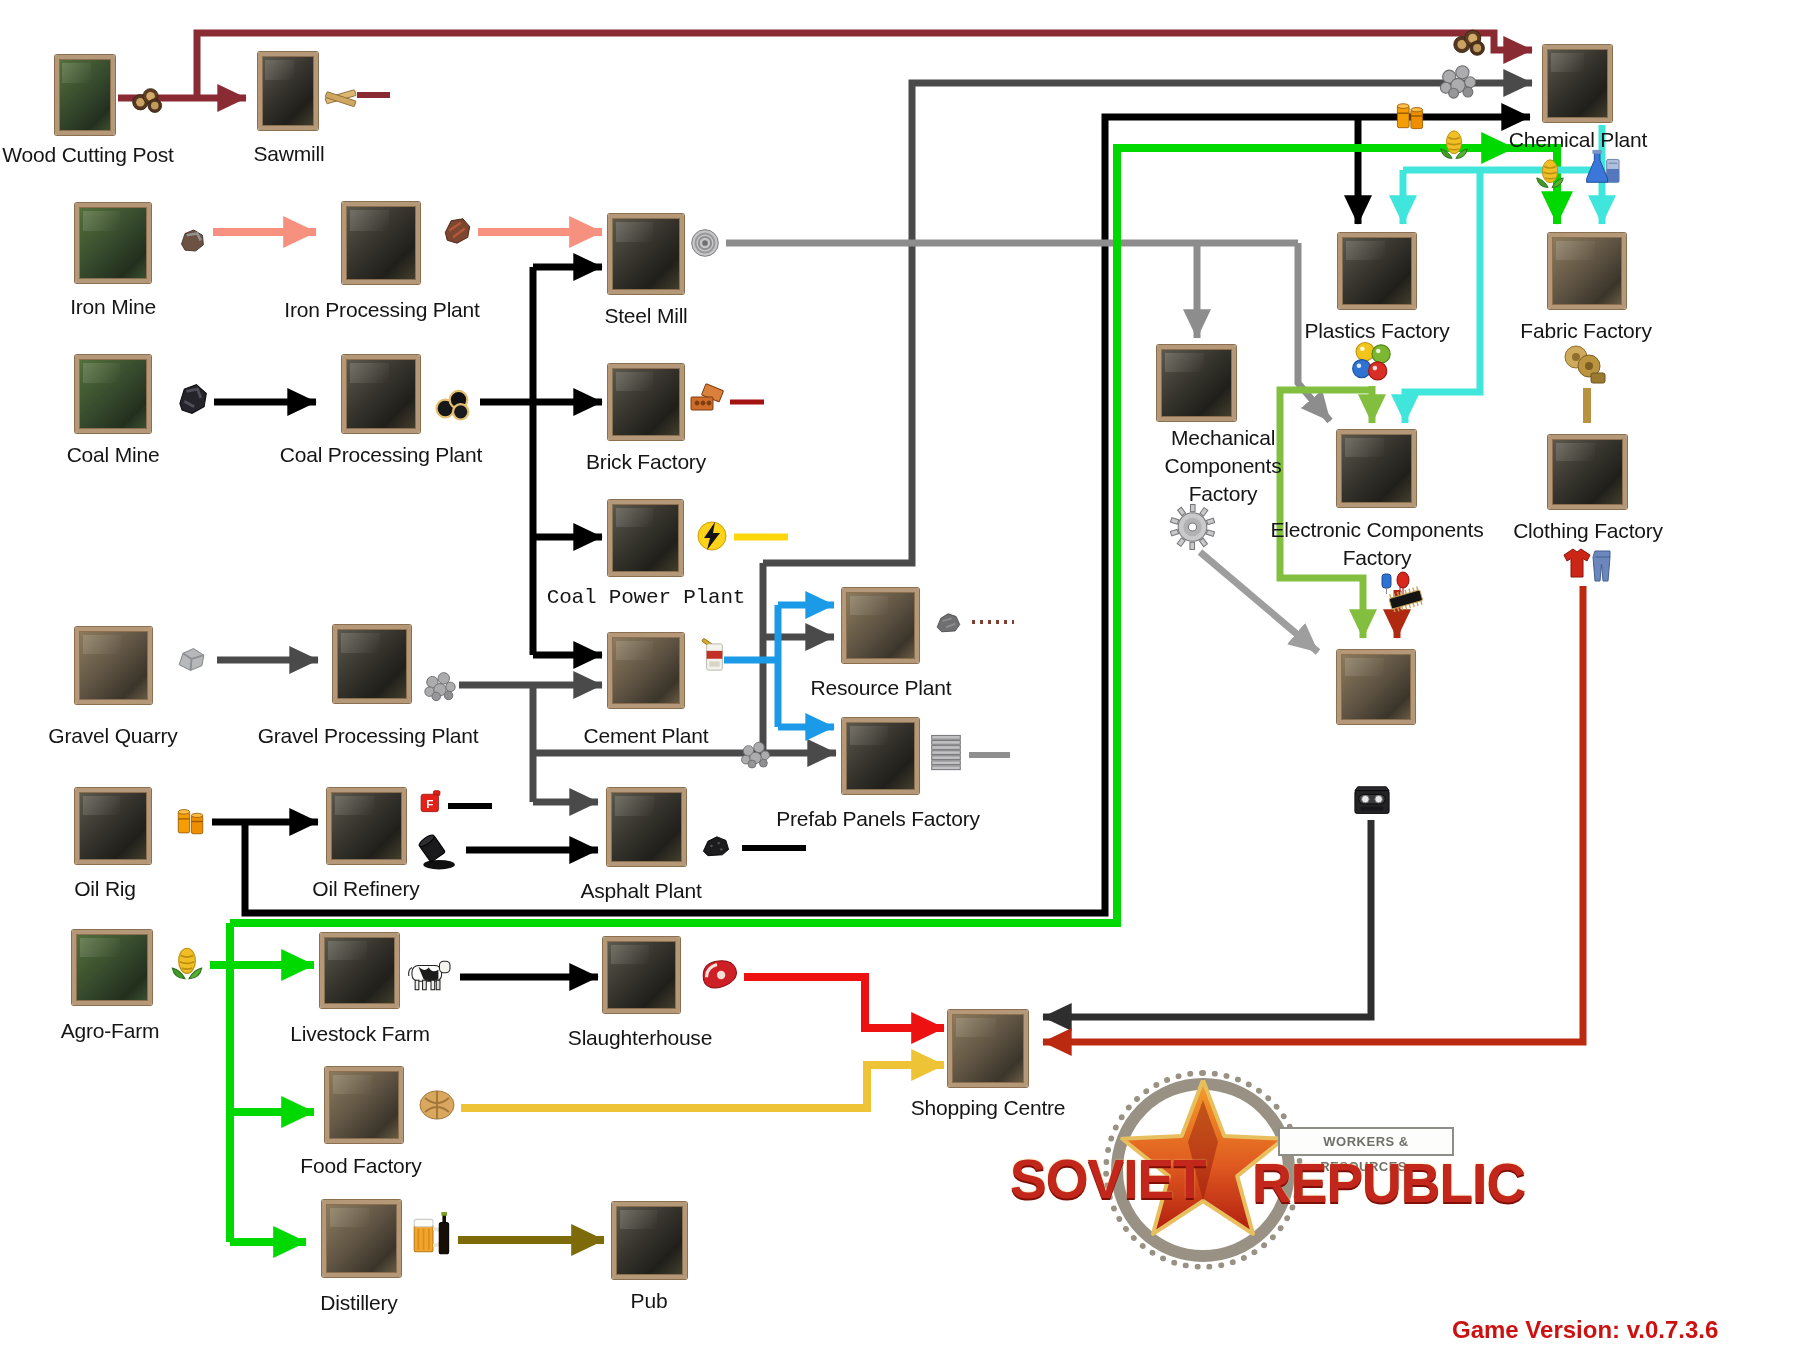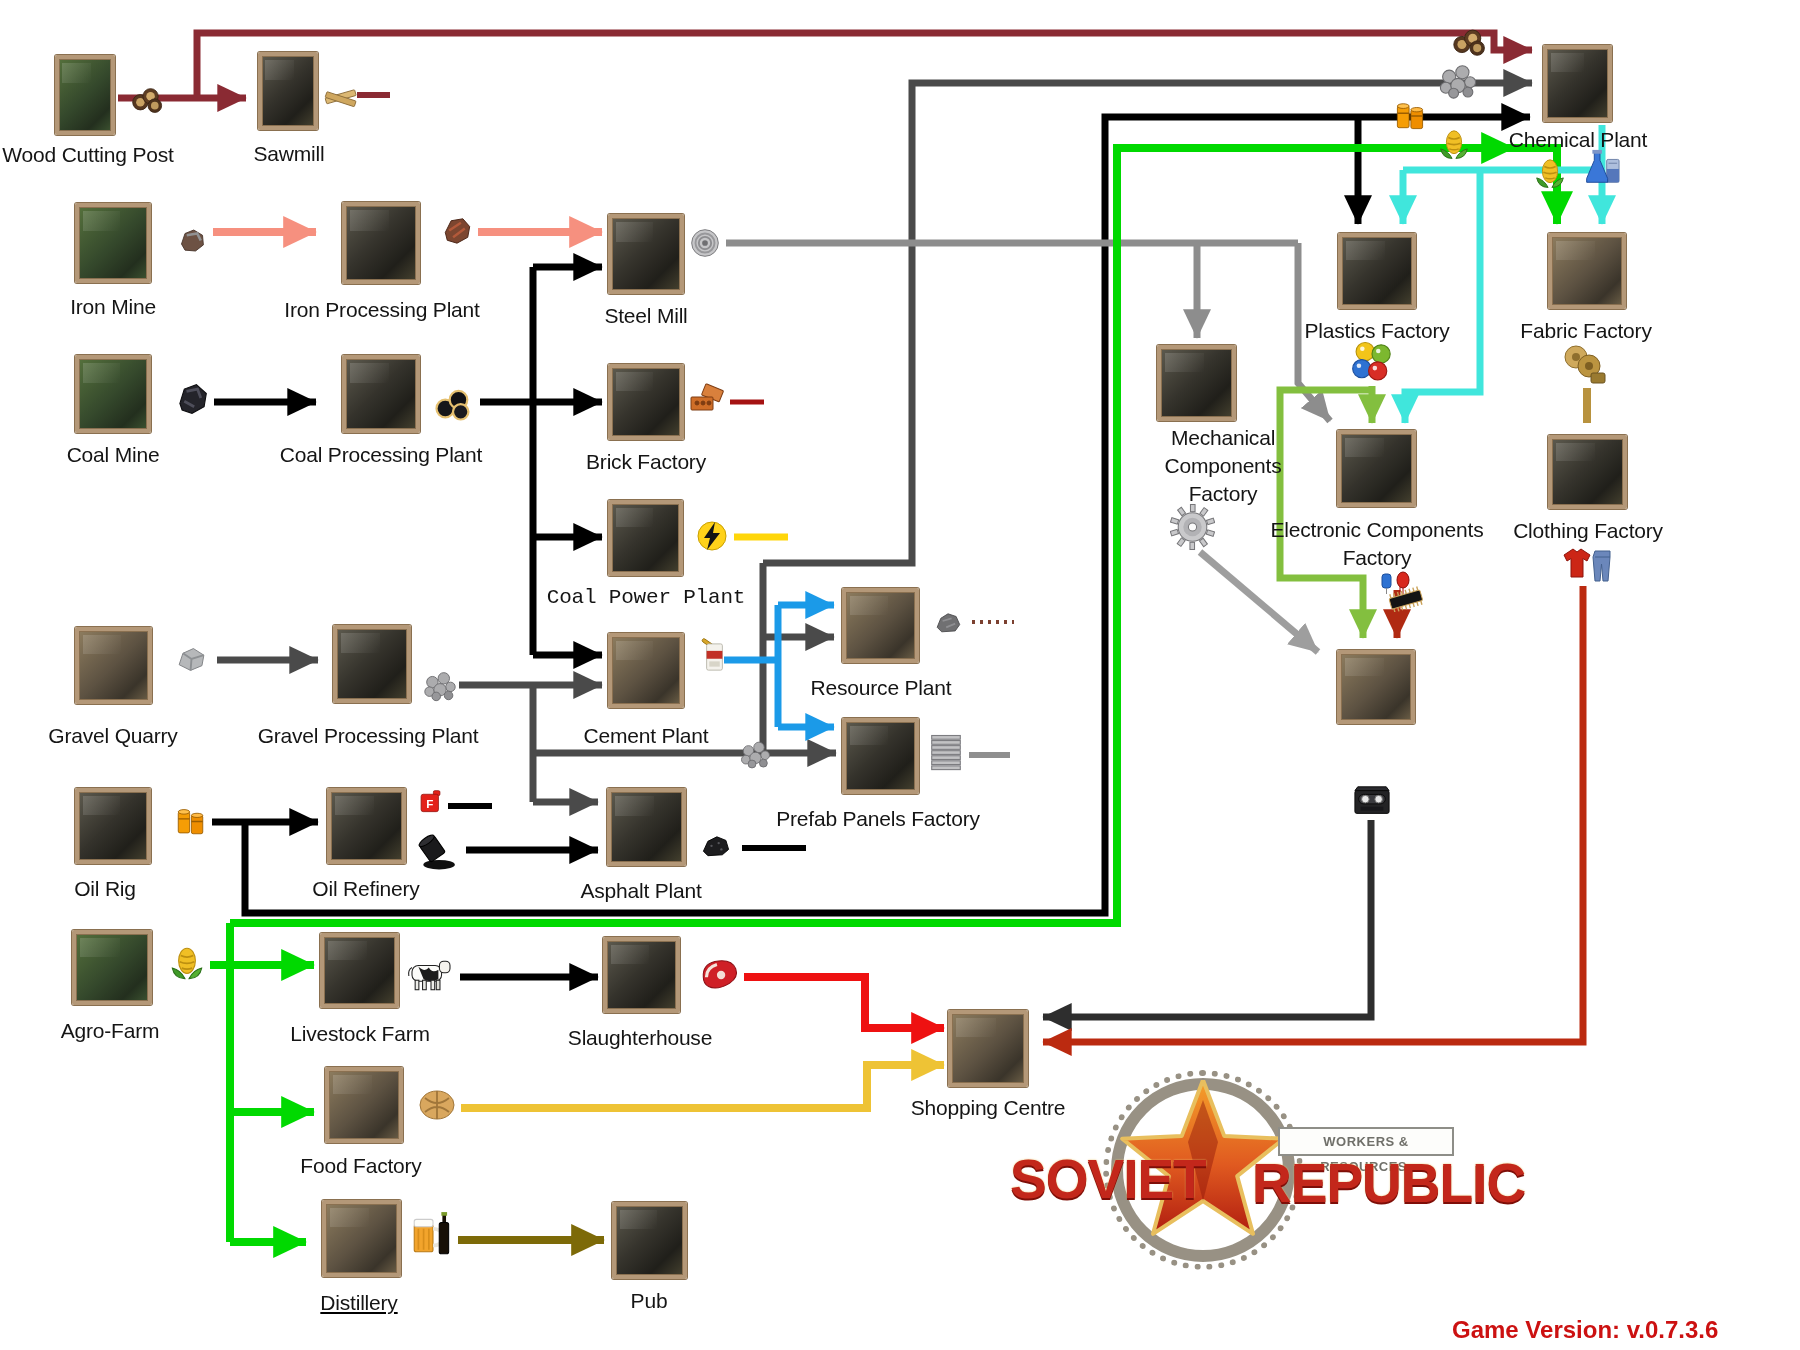--- a/index.html
+++ b/index.html
@@ -253,21 +253,21 @@
     </div>
     <div class="node tint-dark" style="left: 603px; top: 937px; width: 69px; height: 68px;"></div>
     <div class="lblwrap" style="left: 640px; top: 1024px;">
       <div class="lbl-line">Slaughterhouse</div>
     </div>
     <div class="node tint-tan" style="left: 325px; top: 1067px; width: 70px; height: 68px;"></div>
     <div class="lblwrap" style="left: 361px; top: 1152px;">
       <div class="lbl-line">Food Factory</div>
     </div>
     <div class="node tint-tan" style="left: 322px; top: 1200px; width: 71px; height: 69px;"></div>
-    <div class="lblwrap" style="left: 359px; top: 1289px; text-decoration: underline;">
+    <div class="lblwrap" style="left: 359px; top: 1289px;">
       <div class="lbl-line">Distillery</div>
     </div>
     <div class="node tint-dark" style="left: 612px; top: 1202px; width: 67px; height: 69px;"></div>
     <div class="lblwrap" style="left: 649px; top: 1287px;">
       <div class="lbl-line">Pub</div>
     </div>
     <div class="node tint-tan" style="left: 948px; top: 1010px; width: 72px; height: 69px;"></div>
     <div class="lblwrap" style="left: 988px; top: 1094px;">
       <div class="lbl-line">Shopping Centre</div>
     </div>

